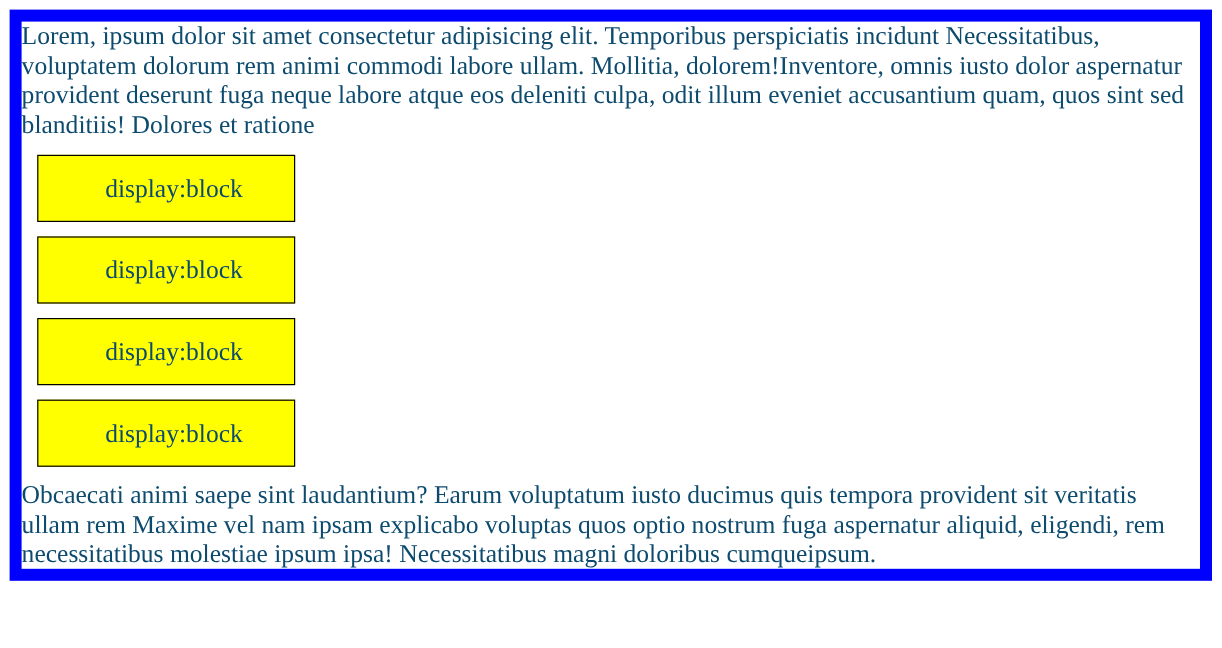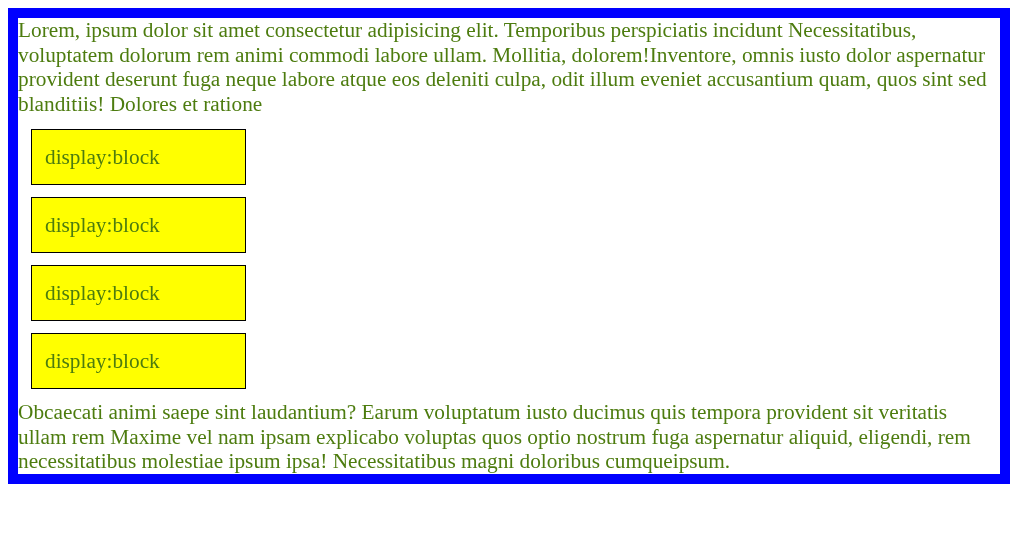--- a/index.html
+++ b/index.html
@@ -4,25 +4,25 @@
   <style>
     html, body { margin: 0; padding: 0; background: #ffffff; }
     body { padding: 8px; width: 1018px; height: 540px; box-sizing: border-box; overflow: hidden; }
     .container {
       border: 10px solid #0000ff;
       width: 1002px;
       box-sizing: border-box;
       font-family: "Liberation Serif", "DejaVu Serif", serif;
       font-size: 21.3px;
       line-height: 24.5px;
-      color: #4d7c0f;
+      color: #0c4a6e;
       padding: 0;
     }
     .para { margin: 0; padding: 0; }
-    .blocks { padding: 13px 0 2px 13px; }
+    .blocks { padding: 13px 0 2px 13px; text-align: center; }
     .block-box {
       display: block;
       width: 215px;
       height: 56px;
       box-sizing: border-box;
       background: #ffff00;
       border: 1px solid #000000;
       padding: 0 0 0 13px;
       line-height: 54px;
       margin-bottom: 12px;

